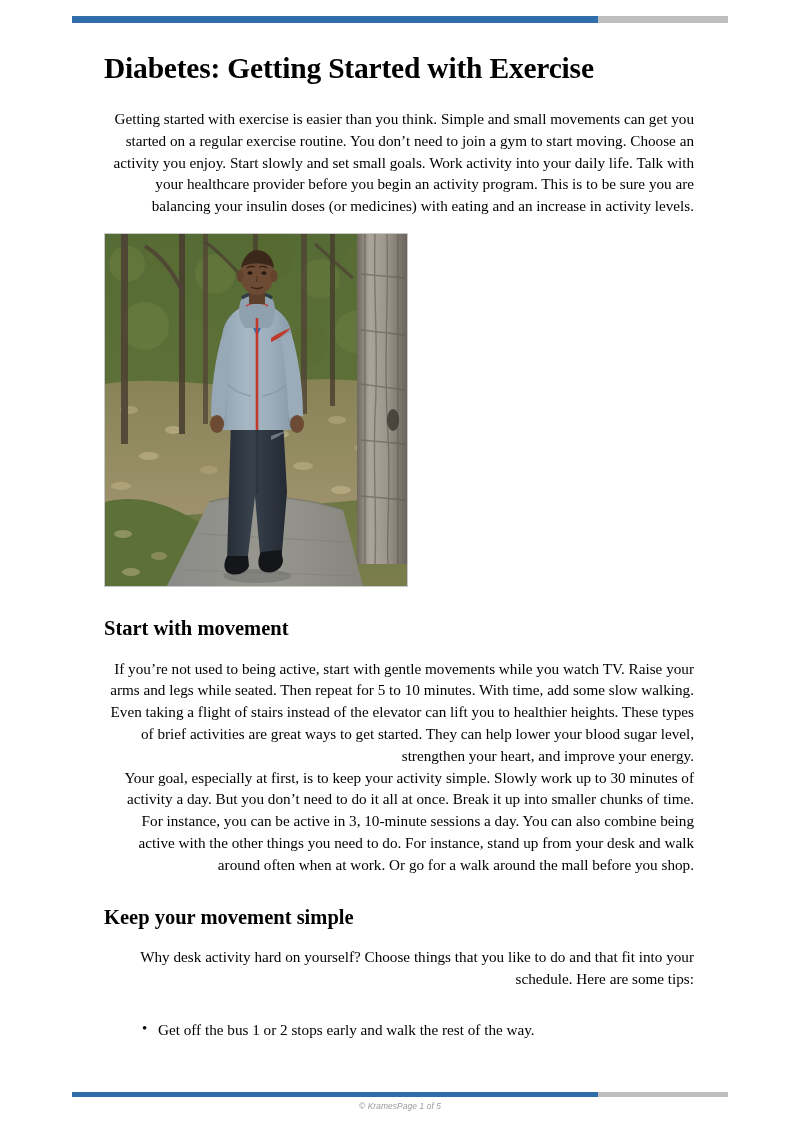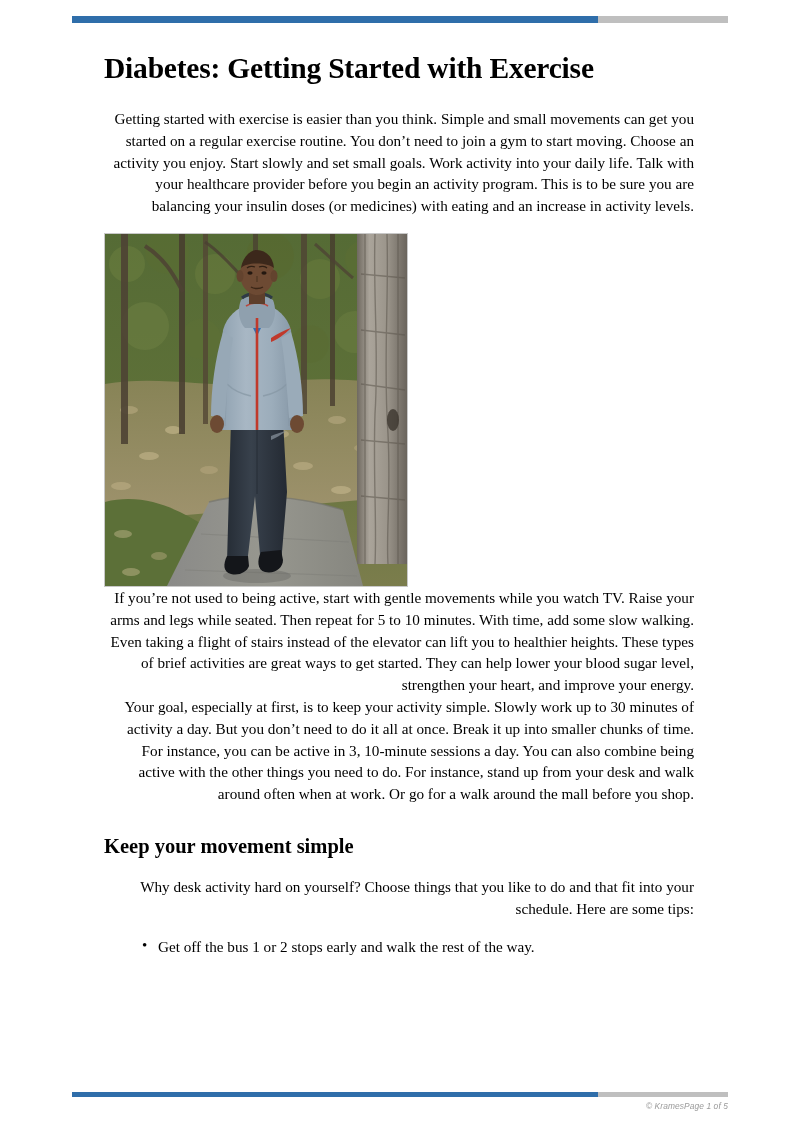--- a/index.html
+++ b/index.html
@@ -70,21 +70,21 @@
 
   p.body-text {
     font-size: 15.2px;
     line-height: 1.435;
     margin: 0 0 0 0;
     text-align: right;
     color: #000;
   }
 
   ul.tips-list {
-    margin: 17px 0 0 0;
+    margin: 29px 0 0 0;
     padding-left: 38px;
     list-style: none;
   }
   ul.tips-list li {
     font-size: 15.2px;
     line-height: 1.435;
     position: relative;
     padding-left: 16px;
     margin-bottom: 4px;
   }
@@ -131,21 +131,21 @@
     width: 19.8%;
     background: #bfbfbf;
   }
 
   .footer-text {
     position: absolute;
     left: 72px;
     top: 1101px;
     width: 656px;
     display: flex;
-    justify-content: flex-end;
+    justify-content: center;
     font-family: "Liberation Sans", "DejaVu Sans", sans-serif;
     font-style: italic;
     font-size: 8.4px;
     color: #9a9a9a;
     letter-spacing: 0.1px;
   }
 </style>
 </head>
 <body>
 
@@ -316,20 +316,21 @@
             <ellipse cx="159" cy="39" rx="2.6" ry="1.7" fill="#241810"></ellipse>
             <path d="M142,34 C144,32 148,32 150,33" stroke="#302014" stroke-width="1.2" fill="none"></path>
             <path d="M154,33 C156,32 160,32 162,34" stroke="#302014" stroke-width="1.2" fill="none"></path>
             <path d="M152,42 L152,48" stroke="#4f3622" stroke-width="1.3" fill="none"></path>
             <path d="M146,53 C149,55 155,55 158,53" stroke="#3a2516" stroke-width="1.4" fill="none"></path>
           </g>
         </svg>
       </div>
     </div>
 
+    <h2 class="section-heading">Start with movement</h2>
     <p class="body-text">If you’re not used to being active, start with gentle movements while you watch TV. Raise your arms and legs while seated. Then repeat for 5 to 10 minutes. With time, add some slow walking. Even taking a flight of stairs instead of the elevator can lift you to healthier heights. These types of brief activities are great ways to get started. They can help lower your blood sugar level, strengthen your heart, and improve your energy.</p>
 
     <p class="body-text">Your goal, especially at first, is to keep your activity simple. Slowly work up to 30 minutes of activity a day. But you don’t need to do it all at once. Break it up into smaller chunks of time. For instance, you can be active in 3, 10-minute sessions a day. You can also combine being active with the other things you need to do. For instance, stand up from your desk and walk around often when at work. Or go for a walk around the mall before you shop.</p>
 
     <h2 class="section-heading">Keep your movement simple</h2>
     <p class="body-text">Why desk activity hard on yourself? Choose things that you like to do and that fit into your schedule. Here are some tips:</p>
 
     <ul class="tips-list">
       <li>Get off the bus 1 or 2 stops early and walk the rest of the way.</li>
     </ul>

